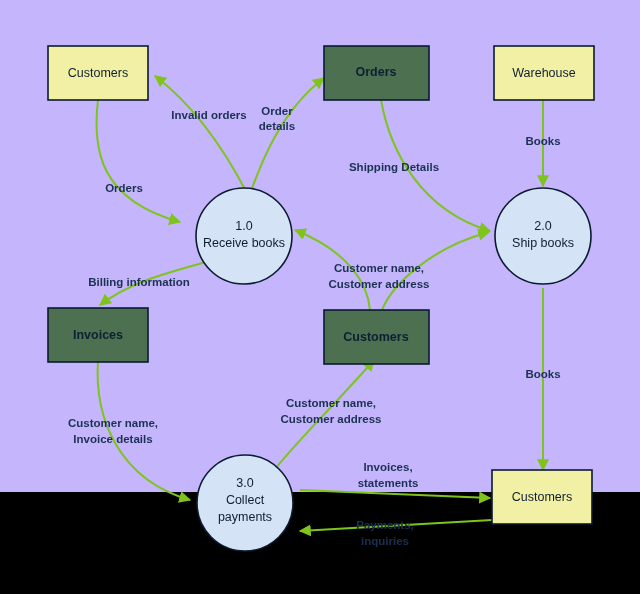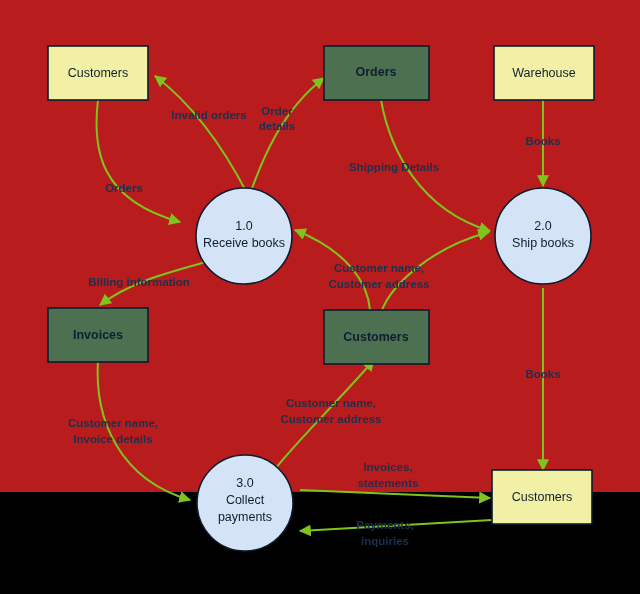--- a/index.html
+++ b/index.html
@@ -11,21 +11,21 @@
   body {
     width: 640px;
     height: 594px;
     overflow: hidden;
     font-family: "Liberation Sans", sans-serif;
   }
   #diagram-root {
     position: relative;
     width: 640px;
     height: 492px;
-    background: #b91c1c;
+    background: #c4b5fd;
     text-align: center;
   }
   svg.dfd-canvas {
     position: absolute;
     left: 0;
     top: 0;
     width: 640px;
     height: 594px;
   }
   

